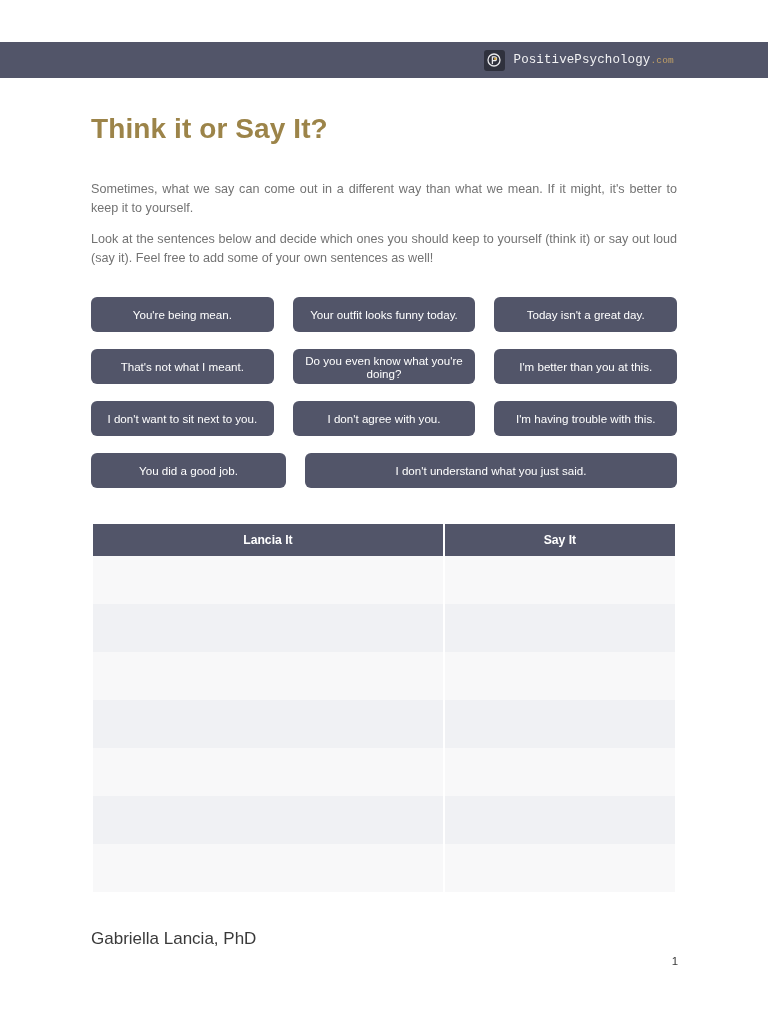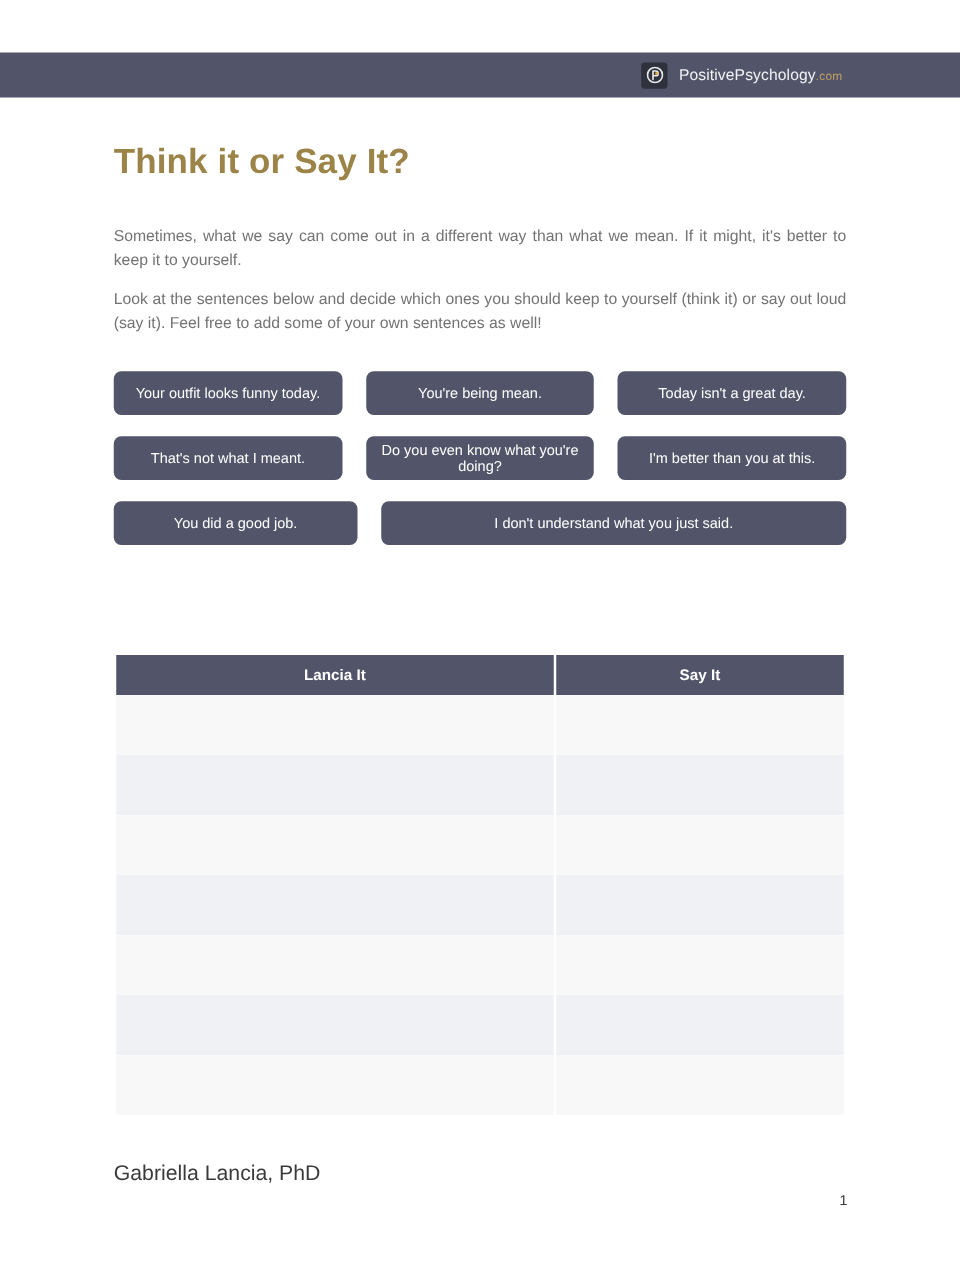--- a/index.html
+++ b/index.html
@@ -22,20 +22,21 @@
     position: absolute;
     top: 42px;
     left: 0;
     width: 768px;
     height: 36px;
     background: #525569;
     display: flex;
     align-items: center;
     justify-content: flex-end;
     padding-right: 94px;
+    font-family: Liberation Mono, monospace;
   }
   .brand {
     display: flex;
     align-items: center;
     gap: 9px;
   }
   .brand-logo {
     width: 21px;
     height: 21px;
     background: #2f313d;
@@ -176,31 +177,36 @@
 </div>
 
 <h1 class="page-title">Think it or Say It?</h1>
 
 <p class="body-copy para-1">Sometimes, what we say can come out in a different way than what we mean. If it might, it's better to keep it to yourself.</p>
 <p class="body-copy para-2">Look at the sentences below and decide which ones you should keep to yourself (think it) or say out loud (say it). Feel free to add some of your own sentences as well!</p>
 
 <div class="chips">
 
   <div class="chip-row">
+    <button class="chip">You're being mean.</button>
     <button class="chip">Your outfit looks funny today.</button>
-    <button class="chip">You're being mean.</button>
     <button class="chip">Today isn't a great day.</button>
   </div>
 
   <div class="chip-row">
     <button class="chip">That's not what I meant.</button>
     <button class="chip">Do you even know what you're doing?</button>
     <button class="chip">I'm better than you at this.</button>
   </div>
 
+  <div class="chip-row">
+    <button class="chip">I don't want to sit next to you.</button>
+    <button class="chip">I don't agree with you.</button>
+    <button class="chip">I'm having trouble with this.</button>
+  </div>
 
   <div class="chip-row">
     <button class="chip">You did a good job.</button>
     <button class="chip wide">I don't understand what you just said.</button>
   </div>
 
 </div>
 
 <table class="sort-table">
   <thead>

